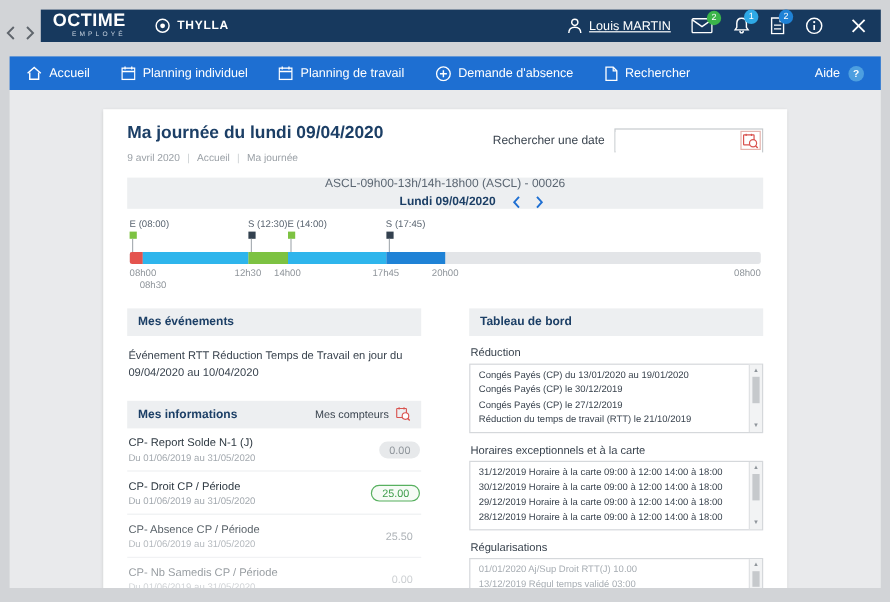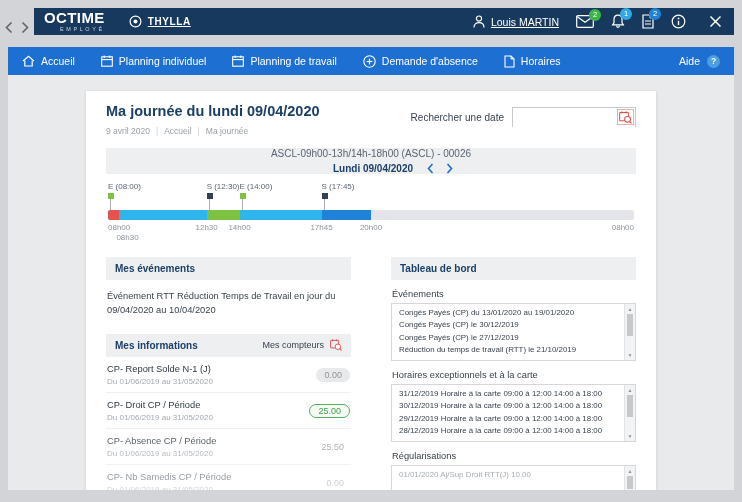--- a/index.html
+++ b/index.html
@@ -8,21 +8,21 @@
 
   
   .frame-nav{position:absolute;top:8px;left:0;width:34px;height:39px;display:flex;align-items:center;justify-content:center;gap:8px;color:#5f656c;}
   .frame-nav .chev{cursor:pointer;display:flex;}
 
   
   .topbar{position:absolute;top:8px;left:34px;right:8px;height:27px;background:#17395e;display:flex;align-items:center;padding:0 12px 0 10px;color:#fff;}
   .logo{display:flex;flex-direction:column;line-height:1;}
   .logo-main{font-weight:bold;font-size:15px;letter-spacing:.4px;}
   .logo-sub{font-size:5.5px;letter-spacing:2.6px;color:#c9d4e1;align-self:flex-end;margin-top:2px;}
-  .site{display:flex;align-items:center;gap:6px;margin-left:24px;font-size:10px;font-weight:bold;letter-spacing:.6px;cursor:pointer;text-decoration:underline;}
+  .site{display:flex;align-items:center;gap:6px;margin-left:24px;font-size:10px;font-weight:bold;letter-spacing:.6px;cursor:pointer;}
   .topbar-right{margin-left:auto;display:flex;align-items:center;gap:17px;text-decoration:underline;}
   .user{display:flex;align-items:center;gap:6px;font-size:10.5px;cursor:pointer;}
   .iconbtn{position:relative;cursor:pointer;display:flex;}
   .badge{position:absolute;top:-6px;right:-7px;min-width:12px;height:12px;border-radius:7px;font-size:7.5px;line-height:12px;text-align:center;color:#fff;padding:0 2px;}
   .badge.green{background:#3bb54a;}
   .badge.blue{background:#2ea9e6;}
   .badge.dblue{background:#1f82d6;}
   .closebtn{margin-left:6px;cursor:pointer;display:flex;}
 
   
@@ -205,21 +205,21 @@
       <line x1="6.5" y1="3.6" x2="6.5" y2="9.4" stroke="#fff" stroke-width="1.2"></line>
       <line x1="3.6" y1="6.5" x2="9.4" y2="6.5" stroke="#fff" stroke-width="1.2"></line>
     </svg>
     <span>Demande d'absence</span>
   </div>
   <div class="nav-item">
     <svg width="11" height="13" viewBox="0 0 11 13">
       <path d="M1 1 L7 1 L10 4 L10 12 L1 12 Z" fill="none" stroke="#fff" stroke-width="1.1"></path>
       <path d="M7 1 L7 4 L10 4" fill="none" stroke="#fff" stroke-width="1"></path>
     </svg>
-    <span>Horaires</span>
+    <span>Rechercher</span>
   </div>
   <div class="nav-help">
     <span>Aide</span>
     <span class="qbadge">?</span>
   </div>
 </nav>
 
 <main class="content">
   <section class="card">
 
@@ -358,21 +358,21 @@
           </div>
 
         </div>
       </div>
 
       <div class="col">
         <div class="sec-head">
           <span>Tableau de bord</span>
         </div>
 
-        <div class="db-label">Événements</div>
+        <div class="db-label">Réduction</div>
         <div class="listbox">
           <div class="li">Congés Payés (CP) du 13/01/2020 au 19/01/2020</div>
           <div class="li">Congés Payés (CP) le 30/12/2019</div>
           <div class="li">Congés Payés (CP) le 27/12/2019</div>
           <div class="li">Réduction du temps de travail (RTT) le 21/10/2019</div>
           <div class="sbar">
               <span class="arr up">▲</span>
               <i class="thumb"></i>
               <span class="arr dn">▼</span>
             </div>
@@ -387,20 +387,21 @@
           <div class="sbar">
               <span class="arr up">▲</span>
               <i class="thumb"></i>
               <span class="arr dn">▼</span>
             </div>
         </div>
 
         <div class="db-label">Régularisations</div>
         <div class="listbox gray" style="min-height:36px">
           <div class="li">01/01/2020 Aj/Sup Droit RTT(J) 10.00</div>
+          <div class="li">13/12/2019 Régul temps validé 03:00</div>
           <div class="sbar">
               <span class="arr up">▲</span>
               <i class="thumb"></i>
             </div>
         </div>
 
       </div>
     </div>
 
   </section>

